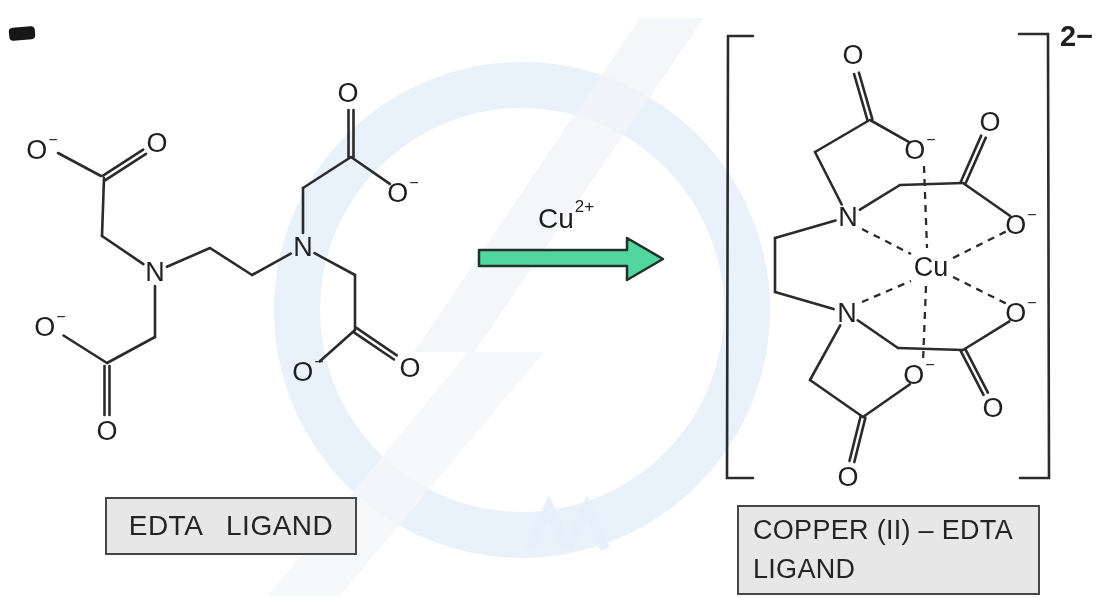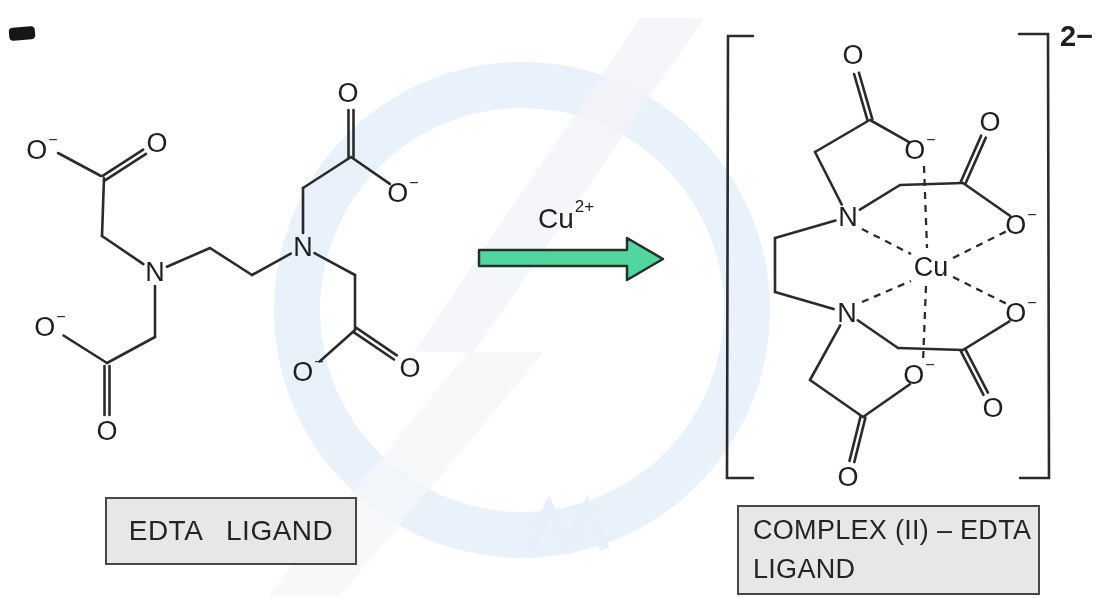--- a/index.html
+++ b/index.html
@@ -16,21 +16,21 @@
   .rg{font-size:28px;}
   .rgsup{font-size:17px;}
   .bond{stroke:#2b2b2b;stroke-width:2.6;stroke-linecap:round;}
   .dash{stroke:#2b2b2b;stroke-width:2.3;stroke-dasharray:7 6;stroke-linecap:butt;}
   .bracket{stroke:#2b2b2b;stroke-width:2.6;fill:none;stroke-linecap:round;}
   .caption-box{
     position:absolute;background:#e7e7e8;border:2.5px solid #474747;
     color:#242424;box-sizing:border-box;
   }
   .left-box{
-    left:105px;top:497px;width:252px;height:68px;
+    left:105px;top:497px;width:252px;height:58px;
     display:flex;align-items:center;justify-content:center;
     font-size:28px;letter-spacing:.5px;word-spacing:16px;
   }
   .right-box{
     left:737px;top:505px;width:303px;height:90px;
     font-size:27px;line-height:39px;padding:4px 0 0 14px;letter-spacing:.3px;
   }
   .right-box div{white-space:nowrap;}
 </style>
 </head>
@@ -159,17 +159,17 @@
       <text class="at" x="848" y="477" text-anchor="middle" dominant-baseline="central"><tspan>O</tspan></text>
       <text class="cu" x="931" y="267" text-anchor="middle" dominant-baseline="central">Cu</text>
     </g>
   </g>
 </svg>
 
   <div class="caption-box left-box">
     <span>EDTA LIGAND</span>
   </div>
   <div class="caption-box right-box">
-    <div>COMPLEX (II) – EDTA</div>
+    <div>COPPER (II) – EDTA</div>
     <div>LIGAND</div>
   </div>
 
 </div>
 
 </body></html>

